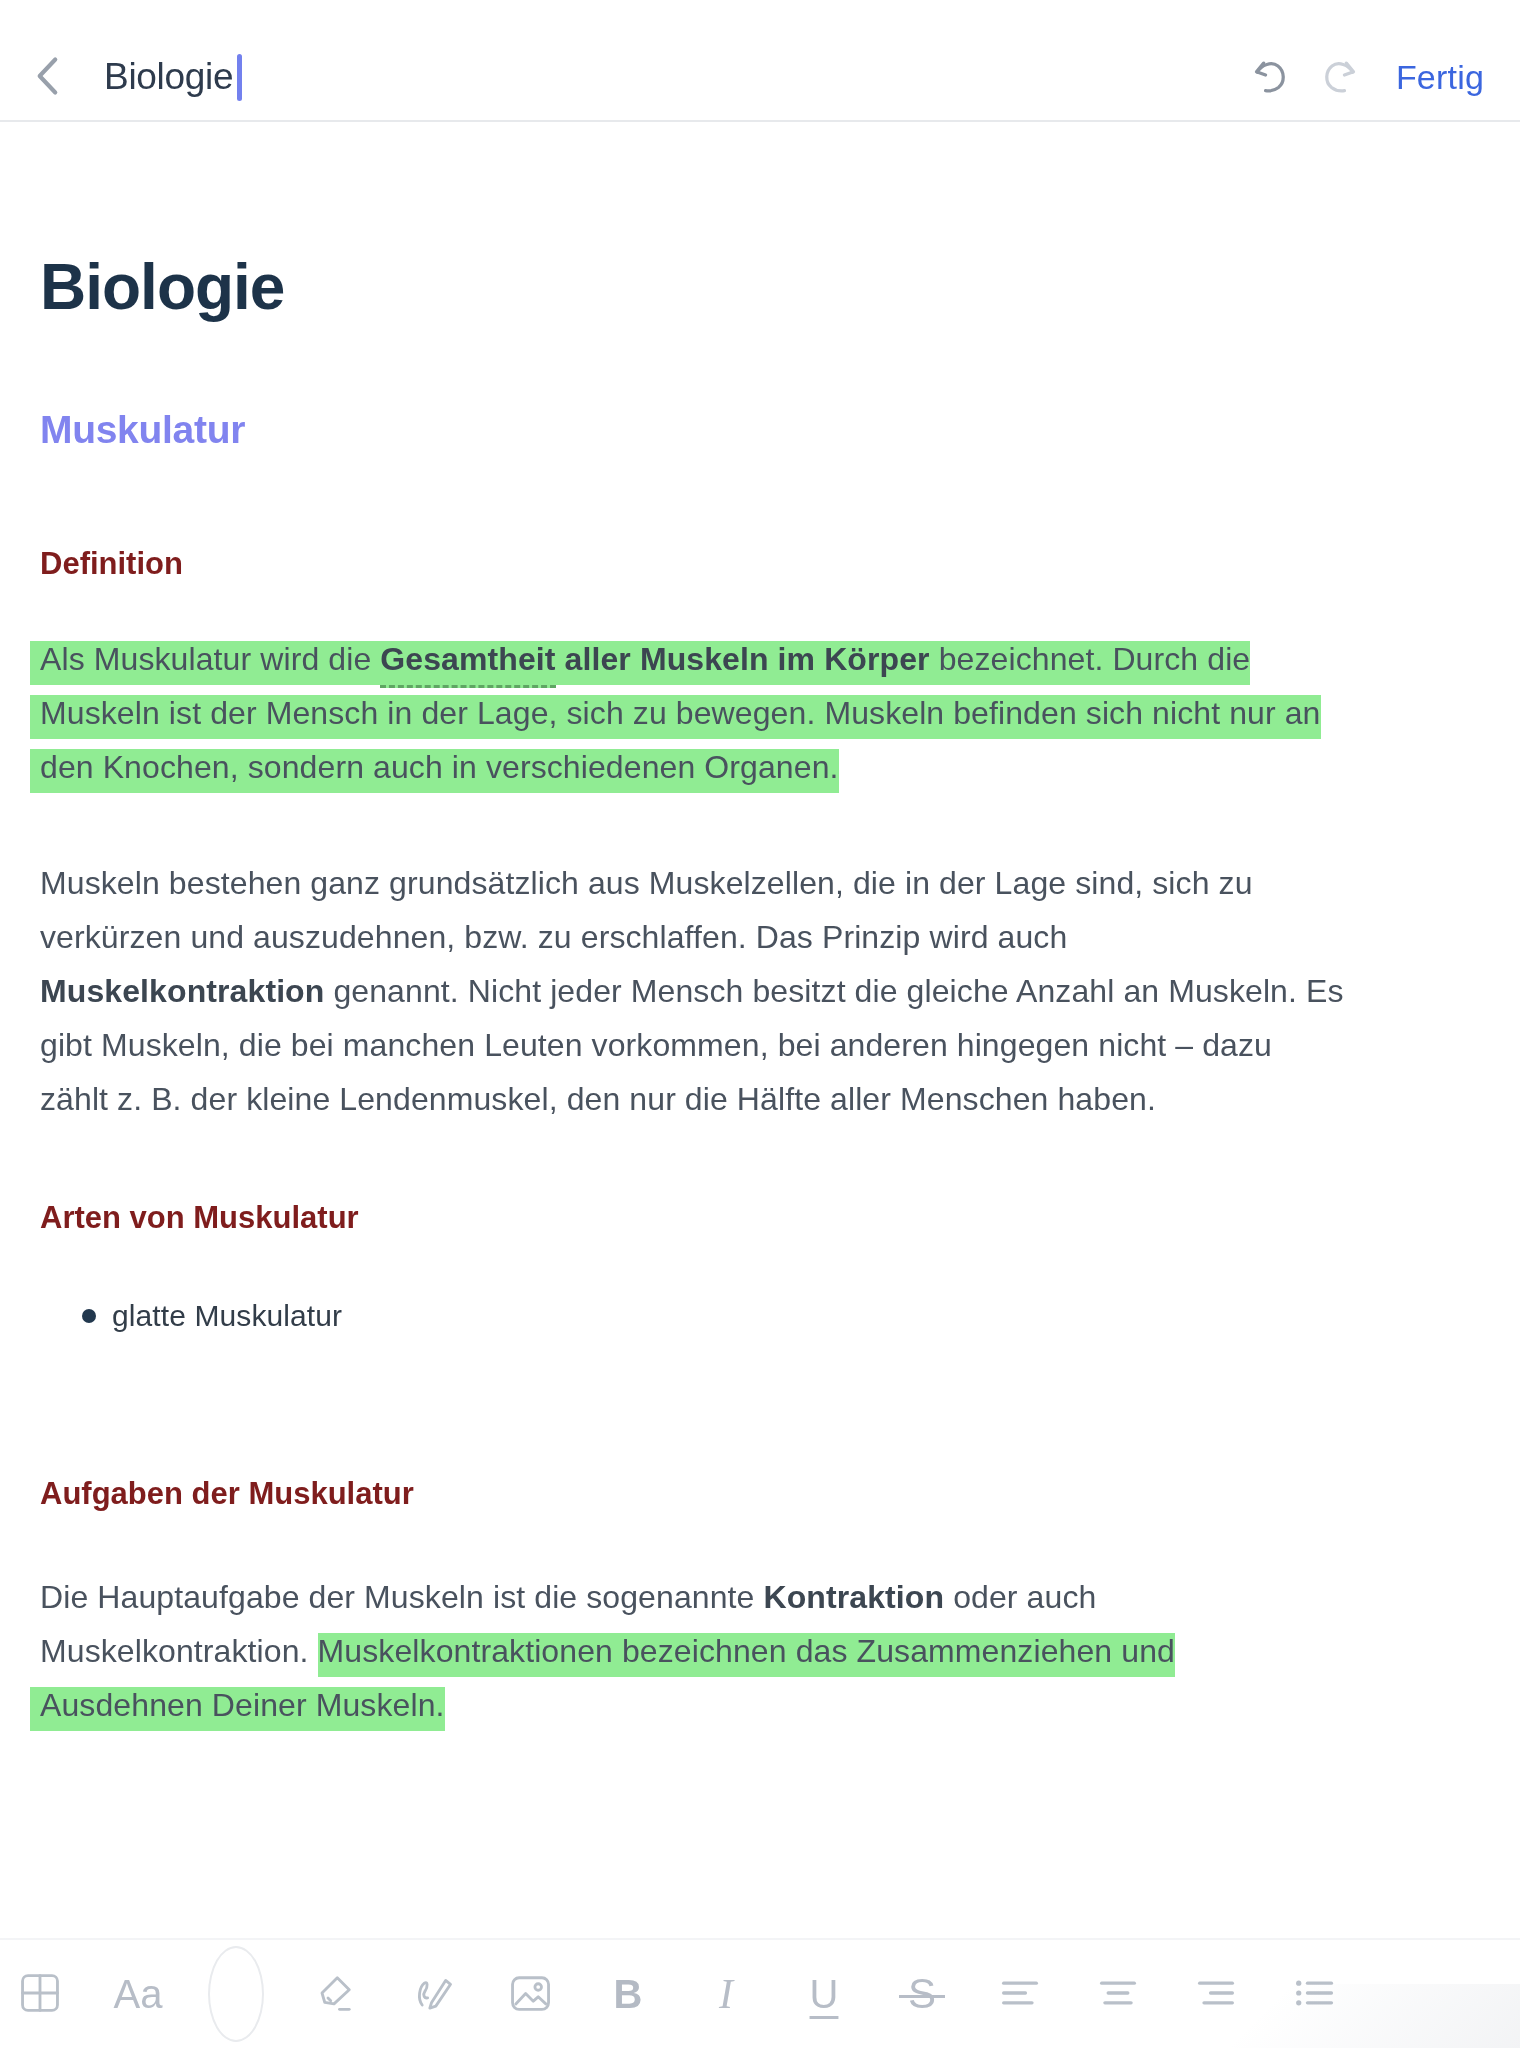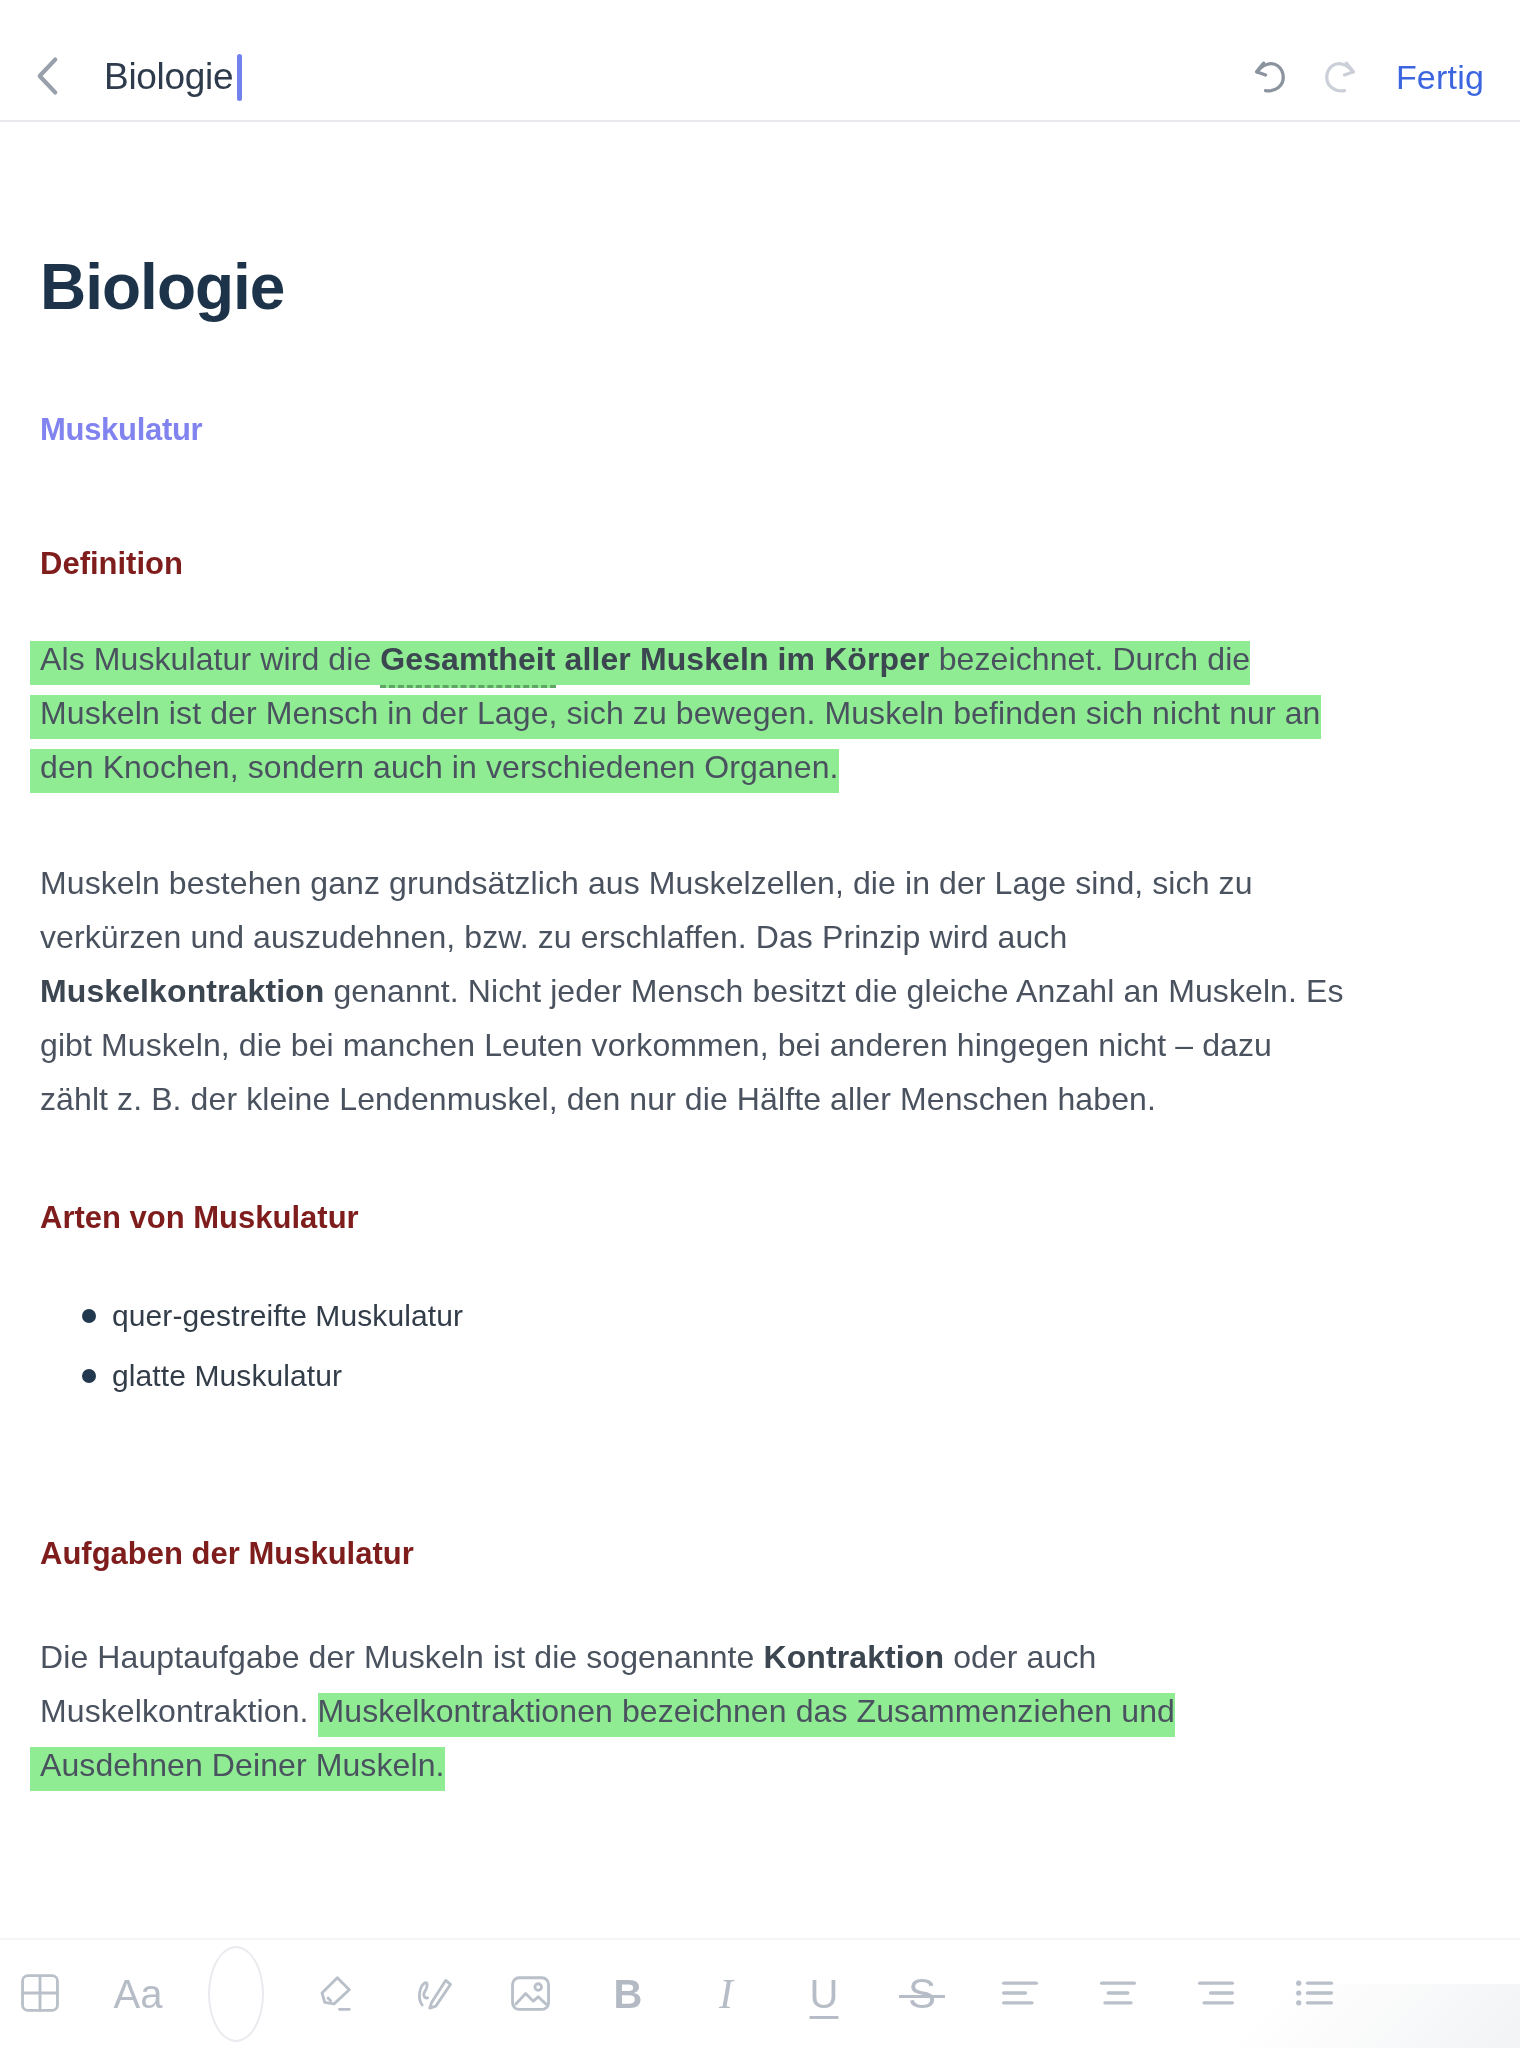--- a/index.html
+++ b/index.html
@@ -27,21 +27,21 @@
   @keyframes blink{50%{opacity:0;}}
   .nav-actions{display:flex;align-items:center;gap:0;}
   .icon-btn{width:58px;height:54px;display:flex;align-items:center;justify-content:center;background:none;border:none;padding:0;cursor:pointer;}
   .icon-btn svg{width:42px;height:42px;}
   .undo{color:#8b939f;margin-right:18px;}
   .redo{color:#cbd0d8;margin-right:24px;}
   .done-btn{font-family:inherit;font-size:34px;color:#3b66df;background:none;border:none;padding:0;cursor:pointer;letter-spacing:0.2px;}
   
   .content{position:absolute;top:122px;left:0;right:0;bottom:108px;padding:0 40px;box-sizing:border-box;overflow:hidden;}
   .note-h1{font-size:64px;line-height:70px;font-weight:700;color:#1d3349;letter-spacing:-1px;margin:130px 0 0 0;}
-  .note-h2{font-size:31px;line-height:48px;font-weight:700;color:#8184ef;letter-spacing:-0.3px;margin:84px 0 0 0;}
+  .note-h2{font-size:39px;line-height:48px;font-weight:700;color:#8184ef;letter-spacing:-0.3px;margin:84px 0 0 0;}
   .note-h3{font-size:31px;line-height:36px;font-weight:700;color:#7f1d1d;margin:0;}
   .h3-definition{margin-top:92px;}
   .h3-arten{margin-top:74px;}
   .h3-aufgaben{margin-top:130px;}
   .para{font-size:32px;line-height:54px;color:#49525e;letter-spacing:0.1px;max-width:1442px;margin:0;}
   .p1{margin-top:50px;}
   .p2{margin-top:62px;}
   .p3{margin-top:58px;}
   .para .b{font-weight:700;color:#3c4651;}
   .para .hl{
@@ -132,21 +132,20 @@
 <main class="content">
   <h1 class="note-h1">Biologie</h1>
   <h2 class="note-h2">Muskulatur</h2>
 
   <h3 class="note-h3 h3-definition">Definition</h3>
   <p class="para p1 rich"><span class="hl">Als Muskulatur wird die </span><span class="hl b dotted">Gesamtheit</span><span class="hl b"> aller Muskeln im Körper</span><span class="hl"> bezeichnet. Durch die</span><br><span class="hl">Muskeln ist der Mensch in der Lage, sich zu bewegen. Muskeln befinden sich nicht nur an</span><br><span class="hl">den Knochen, sondern auch in verschiedenen Organen.</span></p>
   <p class="para p2 rich"><span>Muskeln bestehen ganz grundsätzlich aus Muskelzellen, die in der Lage sind, sich zu</span><br><span>verkürzen und auszudehnen, bzw. zu erschlaffen. Das Prinzip wird auch</span><br><span class="b">Muskelkontraktion</span><span> genannt. Nicht jeder Mensch besitzt die gleiche Anzahl an Muskeln. Es</span><br><span>gibt Muskeln, die bei manchen Leuten vorkommen, bei anderen hingegen nicht – dazu</span><br><span>zählt z. B. der kleine Lendenmuskel, den nur die Hälfte aller Menschen haben.</span></p>
 
   <h3 class="note-h3 h3-arten">Arten von Muskulatur</h3>
   <ul class="bullet-list">
-      <li>quer-gestreifte Muskulatur</li>
       <li>glatte Muskulatur</li>
     </ul>
 
   <h3 class="note-h3 h3-aufgaben">Aufgaben der Muskulatur</h3>
   <p class="para p3 rich"><span>Die Hauptaufgabe der Muskeln ist die sogenannte </span><span class="b">Kontraktion</span><span> oder auch</span><br><span>Muskelkontraktion. </span><span class="hl">Muskelkontraktionen bezeichnen das Zusammenziehen und</span><br><span class="hl">Ausdehnen Deiner Muskeln.</span></p>
 </main>
 
 <nav class="toolbar">
   <div class="toolbar-inner">
     <button class="tool-btn">

